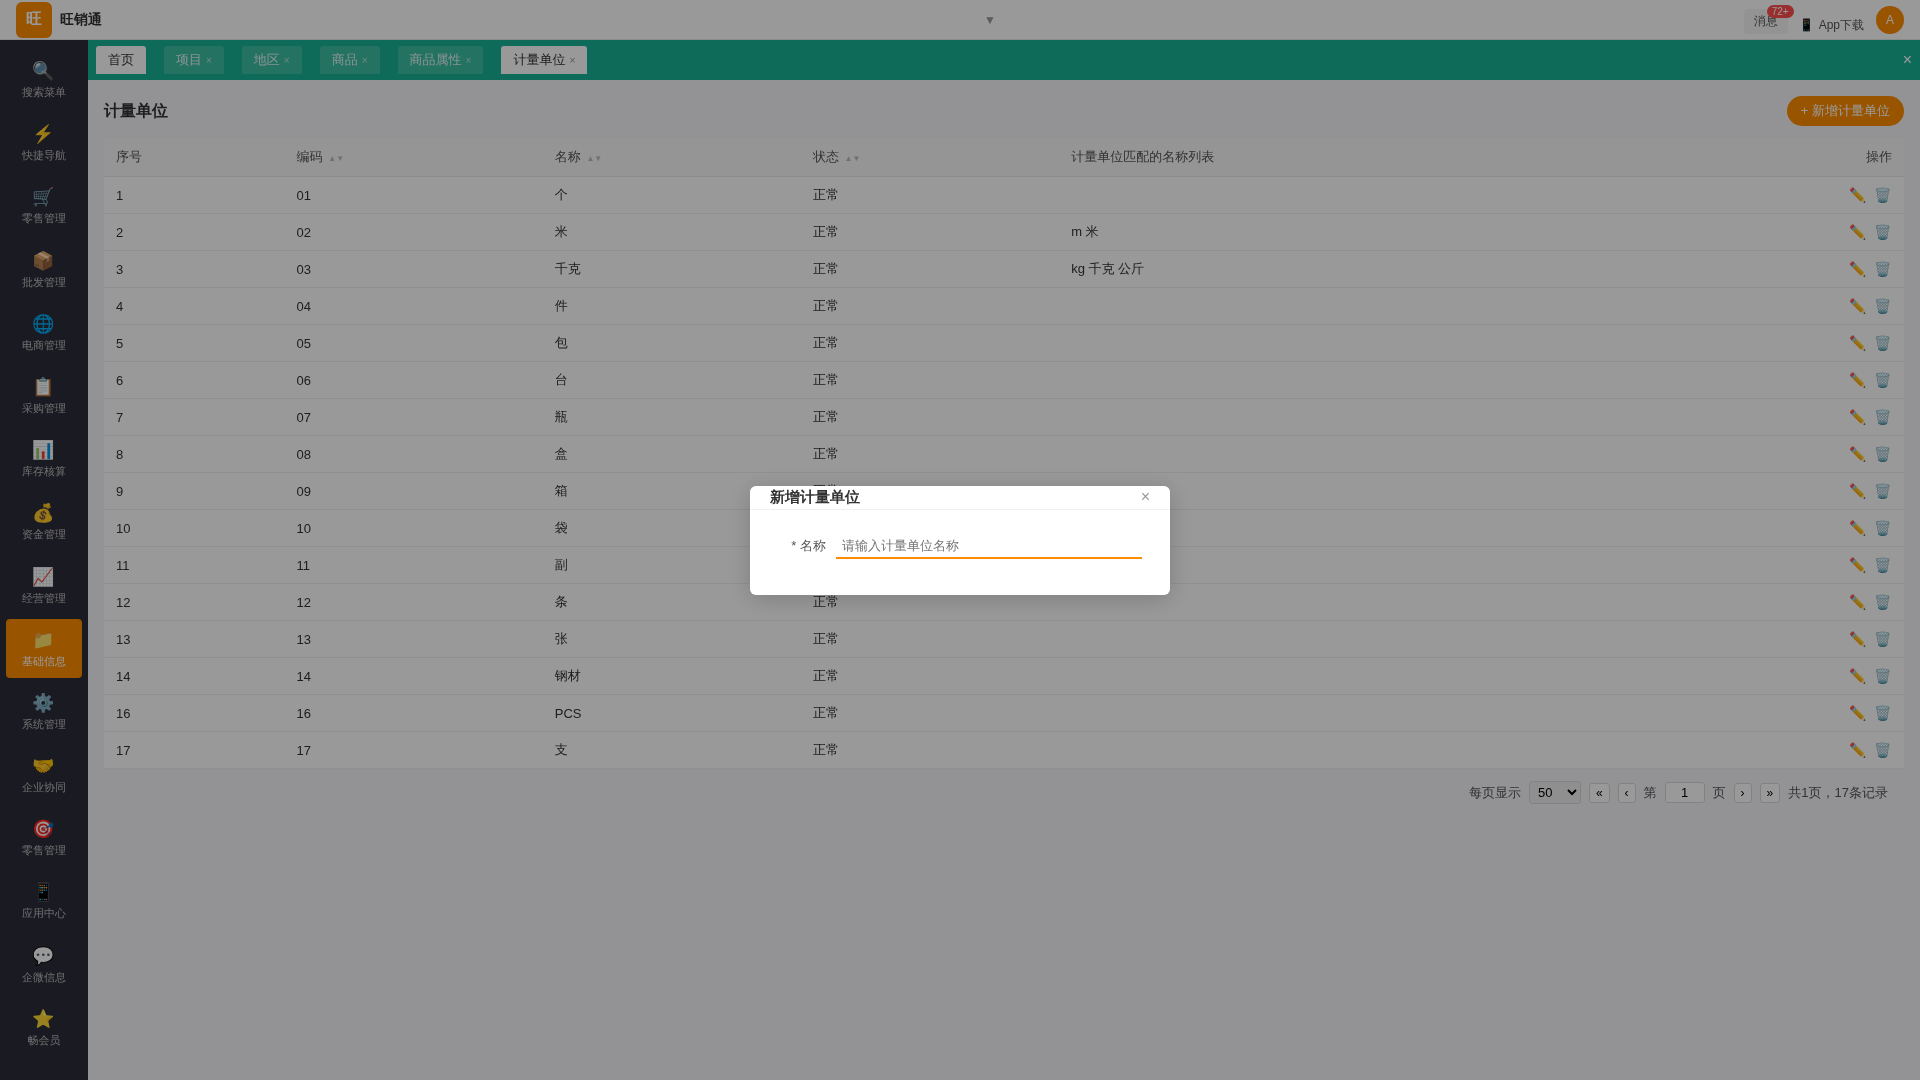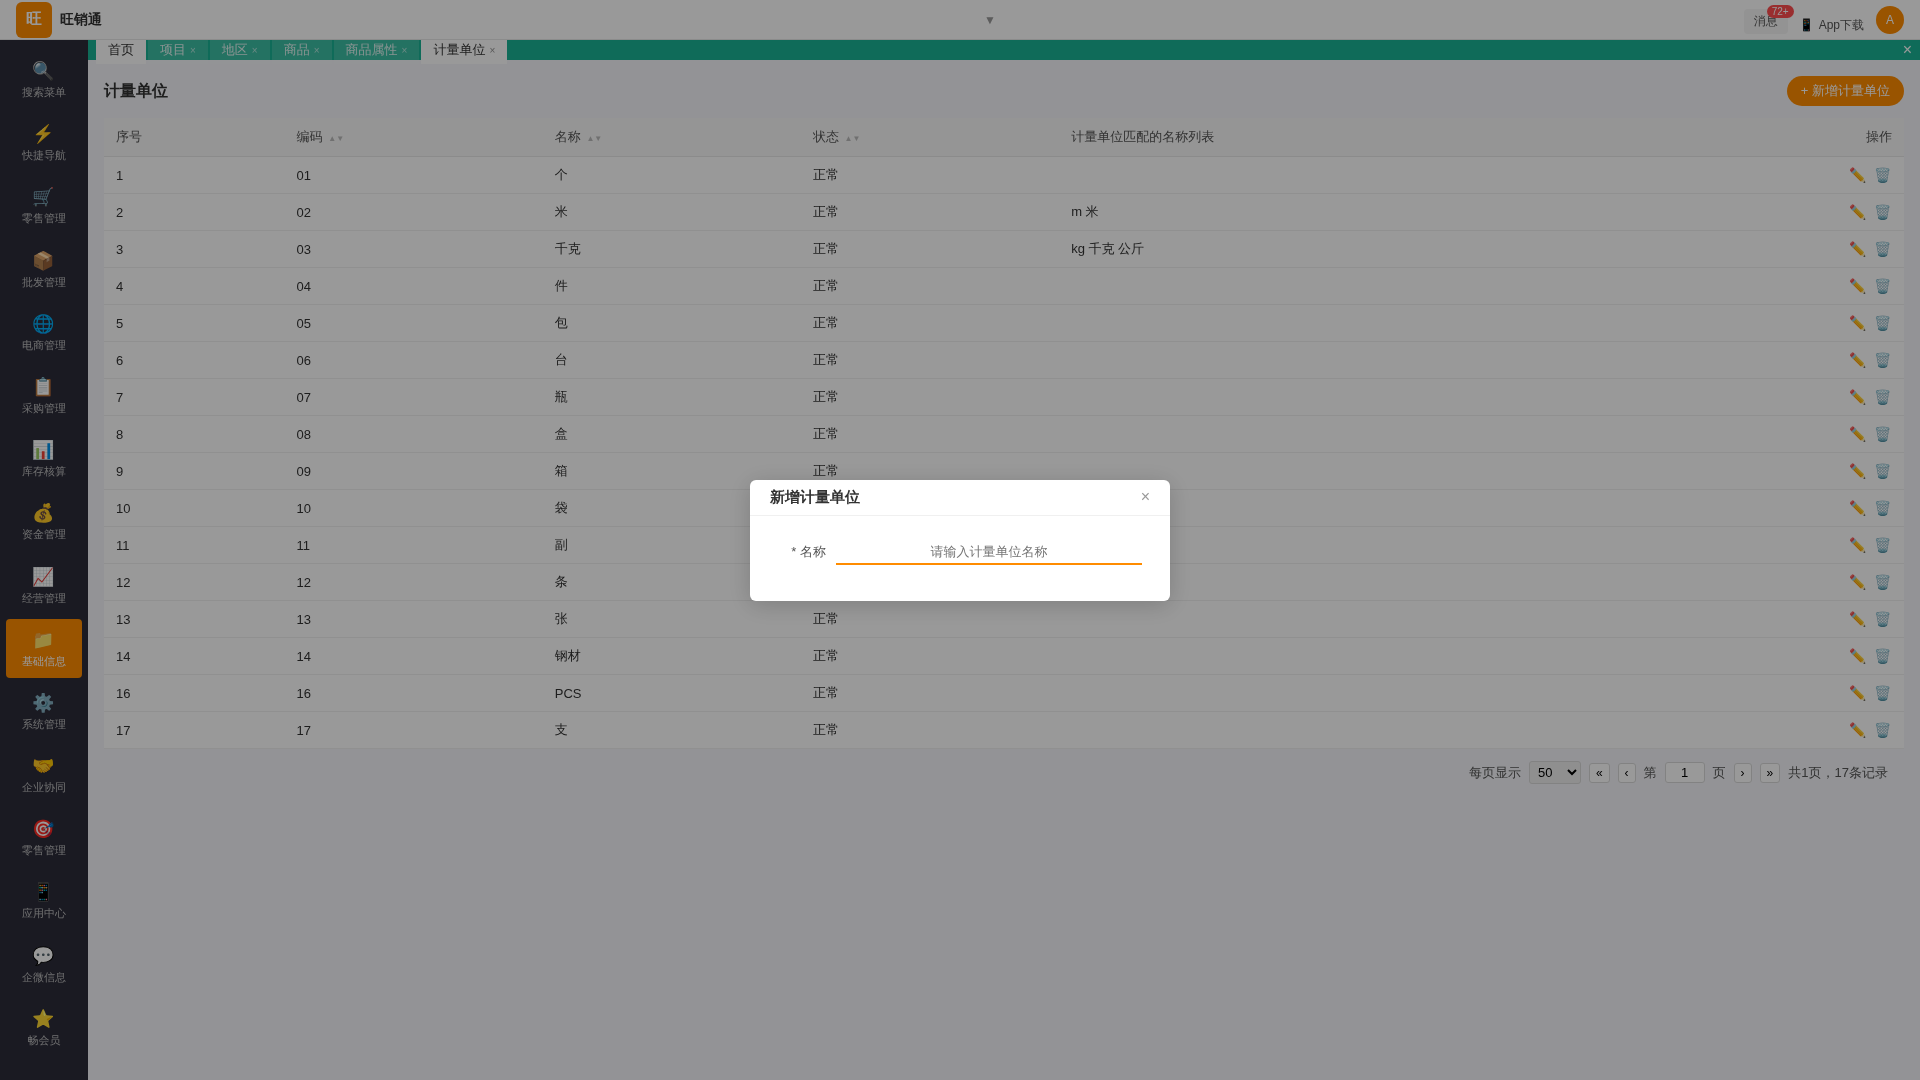--- a/index.html
+++ b/index.html
@@ -138,22 +138,22 @@
       background: #f5f6fa;
       overflow: hidden;
     }
 
     
     .tabs-bar {
       background: #1ab394;
       display: flex;
       align-items: center;
       padding: 4px 8px;
-      height: 20px;
-      gap: 2px;
+      height: 40px;
+      gap: 18px;
     }
     .tab {
       display: flex;
       align-items: center;
       gap: 4px;
       padding: 4px 12px;
       border-radius: 3px 3px 0 0;
       font-size: 13px;
       cursor: pointer;
       color: rgba(255,255,255,0.85);
@@ -299,21 +299,21 @@
       background: #fff;
       border-radius: 6px;
       width: 420px;
       box-shadow: 0 4px 24px rgba(0,0,0,0.18);
       overflow: hidden;
     }
     .modal-header {
       display: flex;
       align-items: center;
       justify-content: space-between;
-      padding: 8px 20px;
+      padding: 2px 20px;
       border-bottom: 1px solid #f0f0f0;
     }
     .modal-title {
       font-size: 15px;
       font-weight: bold;
       color: #333;
     }
     .modal-close {
       cursor: pointer;
       color: #999;
@@ -340,21 +340,20 @@
       flex: 1;
       border: none;
       border-bottom: 1px solid #d9d9d9;
       padding: 4px 6px;
       font-size: 13px;
       outline: none;
       color: #333;
     }
     .form-input.highlighted {
       border-bottom: 2px solid #ff8c00;
-      text-align: center;
     }
     .modal-footer {
       display: flex;
       align-items: center;
       justify-content: center;
       padding: 14px 20px;
       gap: 12px;
       border-top: 1px solid #f0f0f0;
     }
     .btn-cancel {

